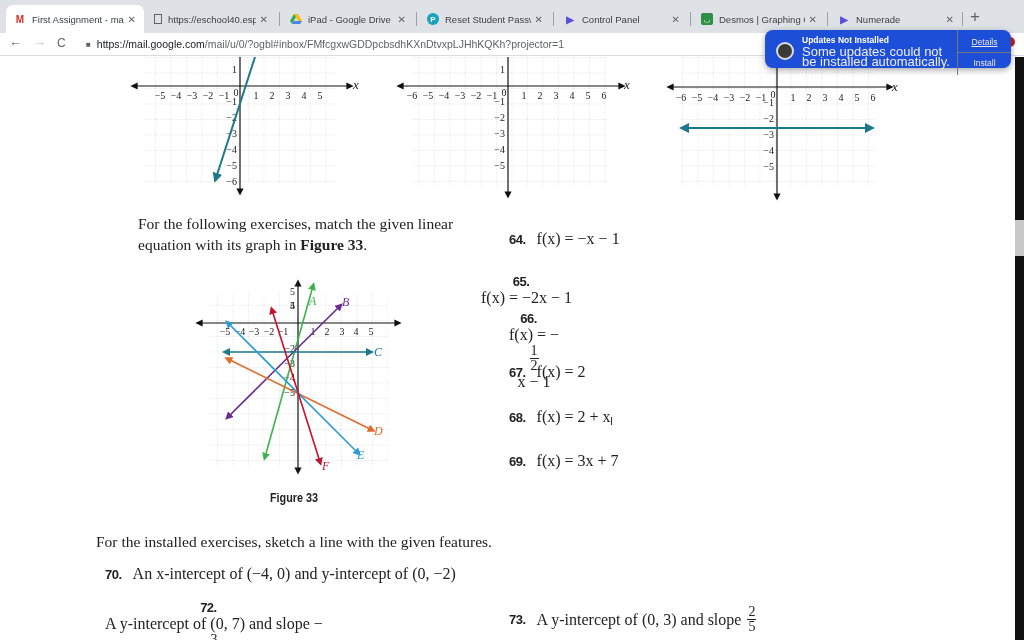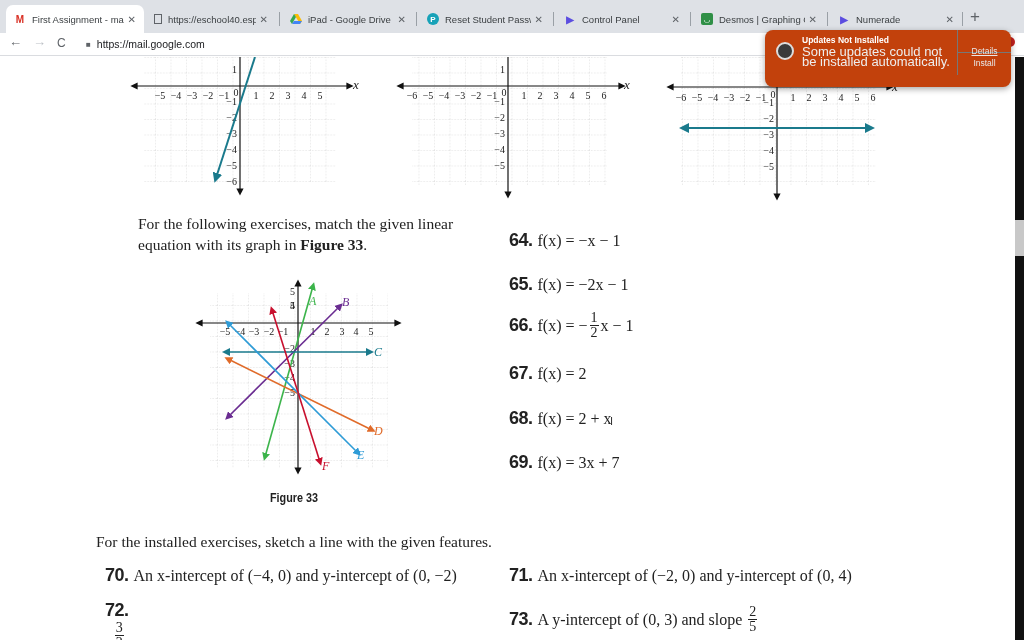--- a/index.html
+++ b/index.html
@@ -16,26 +16,26 @@
   .navbtn { position: absolute; top: 1px; font-size: 13px; color: #5f6368; }
   .urlbox { position: absolute; left: 80px; top: 1px; width: 930px; height: 20px; display: flex; align-items: center; font-size: 10.5px; color: #5f6368; }
   .urlbox .lock { font-size: 8px; margin: 0 6px 0 6px; color: #5f6368; }
   .url-host { color: #202124; }
   .page { position: absolute; left: 0; top: 57px; width: 1015px; height: 583px; background: #fff; overflow: hidden; }
   .rstrip { position: absolute; left: 1015px; top: 57px; width: 9px; height: 583px; background: #111; }
   .rthumb { position: absolute; left: 1015px; top: 220px; width: 9px; height: 36px; background: #c8c8c8; }
   .serif { font-family: "Liberation Serif", serif; color: #222; }
   .txt { position: absolute; font-size: 15.5px; line-height: 21px; }
   .eq { position: absolute; font-family: "Liberation Serif", serif; font-size: 16px; color: #222; white-space: nowrap; display: flex; align-items: center; }
-  .eq .num { font-family: "Liberation Sans", sans-serif; font-weight: bold; font-size: 18px; margin-right: 5px; letter-spacing: -0.5px; }
+  .eq .num { font-family: "Liberation Sans", sans-serif; font-weight: bold; font-size: 13px; margin-right: 11px; letter-spacing: -0.5px; }
   .frac { display: inline-flex; flex-direction: column; align-items: center; font-size: 14px; line-height: 14px; margin: 0 2px; }
   .frac .bar { width: 9px; border-top: 1px solid #222; }
   .ital { }
   .figcap { position: absolute; left: 270px; top: 434px; font-size: 12px; font-weight: bold; font-family: "Liberation Sans", sans-serif; color: #222; transform: scaleX(0.9); transform-origin: left; }
-  .notif { position: absolute; left: 765px; top: 30px; width: 246px; height: 57px; background: #c2410c; border-radius: 8px; box-shadow: 0 2px 6px rgba(0,0,0,0.35); color: #fff; }
+  .notif { position: absolute; left: 765px; top: 30px; width: 246px; height: 38px; background: #1d4ed8; border-radius: 8px; box-shadow: 0 2px 6px rgba(0,0,0,0.35); color: #fff; }
   .notif .nicon { position: absolute; left: 11px; top: 12px; width: 18px; height: 18px; border-radius: 50%; background: #3a3a3a; border: 2px solid #ddd; }
   .notif .ntitle { position: absolute; left: 37px; top: 5px; font-size: 8.5px; font-weight: bold; }
   .notif .nbody { position: absolute; left: 37px; top: 17px; width: 150px; font-size: 13px; line-height: 10px; color: #eee; }
   .notif .nsep { position: absolute; left: 192px; top: 0; width: 1px; height: 45px; background: #777; }
   .notif .nhsep { position: absolute; left: 193px; top: 22px; width: 53px; height: 1px; background: #777; }
   .notif .nbtn { position: absolute; left: 193px; width: 53px; text-align: center; font-size: 8.5px; color: #e8e8e8; }
   .reddot { position: absolute; left: 1008px; top: 37px; width: 7px; height: 10px; background: #c5221f; border-radius: 0 5px 5px 0; }
 </style>
 </head>
 <body>
@@ -91,20 +91,21 @@
   <div class="newtab">+</div>
 </div>
 
 <div class="toolbar">
   <span class="navbtn" style="left:9px;">←</span>
   <span class="navbtn" style="left:33px;color:#bdc1c6;">→</span>
   <span class="navbtn" style="left:57px;font-size:12px;top:3px;">C</span>
   <div class="urlbox">
     <span class="lock">■</span>
     <span class="url-host">https://mail.google.com</span>
+      <span>/mail/u/0/?ogbl#inbox/FMfcgxwGDDpcbsdhKXnDtvxpLJHhKQKh?projector=1</span>
   </div>
 </div>
 
 <div class="page">
   <svg width="1015" height="583" style="position:absolute;left:0;top:0;">
     <defs>
       <pattern id="grid" width="15.5" height="15.5" patternUnits="userSpaceOnUse">
         <path d="M15.5 0 L0 0 0 15.5" fill="none" stroke="#bbb" stroke-width="0.6" stroke-dasharray="1.5,1.5"></path>
       </pattern>
       <marker id="ah" viewBox="0 0 10 10" refX="5" refY="5" markerWidth="6" markerHeight="6" orient="auto-start-reverse">
@@ -295,25 +296,25 @@
     <div>For the following exercises, match the given linear</div>
     <div><span>equation with its graph in</span> <b>Figure 33</b><span>.</span></div>
   </div>
 
   <div class="figcap">Figure 33</div>
 
   <div class="eq" style="left:509px;top:173px;">
     <span class="num">64.</span>
     <span class="ital">f(x) = −x − 1</span>
   </div>
-  <div class="eq" style="left:509px;top:217px;">
+  <div class="eq" style="left:481px;top:217px;flex-direction:column;">
     <span class="num">65.</span>
     <span class="ital">f(x) = −2x − 1</span>
   </div>
-  <div class="eq" style="left:509px;top:254px;">
+  <div class="eq" style="left:509px;top:254px;flex-direction:column;">
     <span class="num">66.</span>
     <span class="ital">f(x) = −</span>
     <span class="frac">
         <span>1</span>
         <span class="bar"></span>
         <span>2</span>
       </span>
     <span class="ital">x − 1</span>
   </div>
   <div class="eq" style="left:509px;top:306px;">
@@ -328,26 +329,23 @@
     <span class="num">69.</span>
     <span class="ital">f(x) = 3x + 7</span>
   </div>
 
   <div class="txt serif" style="left:96px;top:474px;">For the installed exercises, sketch a line with the given features.</div>
 
   <div class="eq" style="left:105px;top:508px;justify-content:space-between;">
     <span class="num">70.</span>
     <span>An x-intercept of (−4, 0) and y-intercept of (0, −2)</span>
   </div>
-  <div class="eq" style="left:509px;top:508px;">
-    <span class="num">71.</span>
-    <span>An x-intercept of (−2, 0) and y-intercept of (0, 4)</span>
-  </div>
   <div class="eq" style="left:105px;top:543px;flex-direction:column;">
     <span class="num">72.</span>
+    <span>A y-intercept of (0, 7) and slope −</span>
     <span class="frac">
         <span>3</span>
         <span class="bar"></span>
         <span>2</span>
       </span>
   </div>
   <div class="eq" style="left:509px;top:548px;">
     <span class="num">73.</span>
     <span style="white-space:pre;">A y-intercept of (0, 3) and slope </span>
     <span class="frac">
@@ -363,15 +361,15 @@
 <div class="rstrip"></div>
 <div class="rthumb"></div>
 
 <div class="reddot"></div>
 <div class="notif">
   <div class="nicon"></div>
   <div class="ntitle">Updates Not Installed</div>
   <div class="nbody">Some updates could not be installed automatically.</div>
   <div class="nsep"></div>
   <div class="nhsep"></div>
-  <div class="nbtn" style="top:16px;text-decoration:underline;">Details</div>
+  <div class="nbtn" style="top:7px;text-decoration:underline;">Details</div>
   <div class="nbtn" style="top:28px;">Install</div>
 </div>
 
 </body></html>

